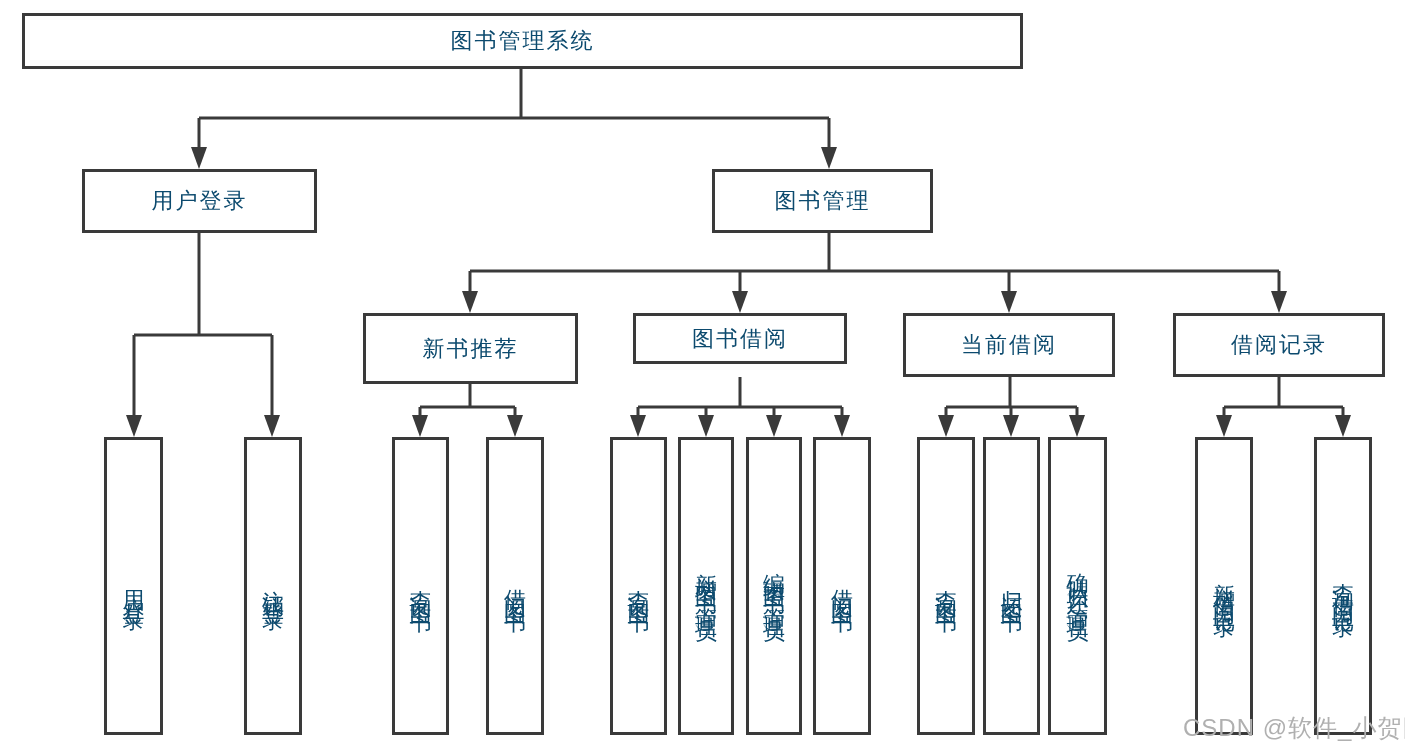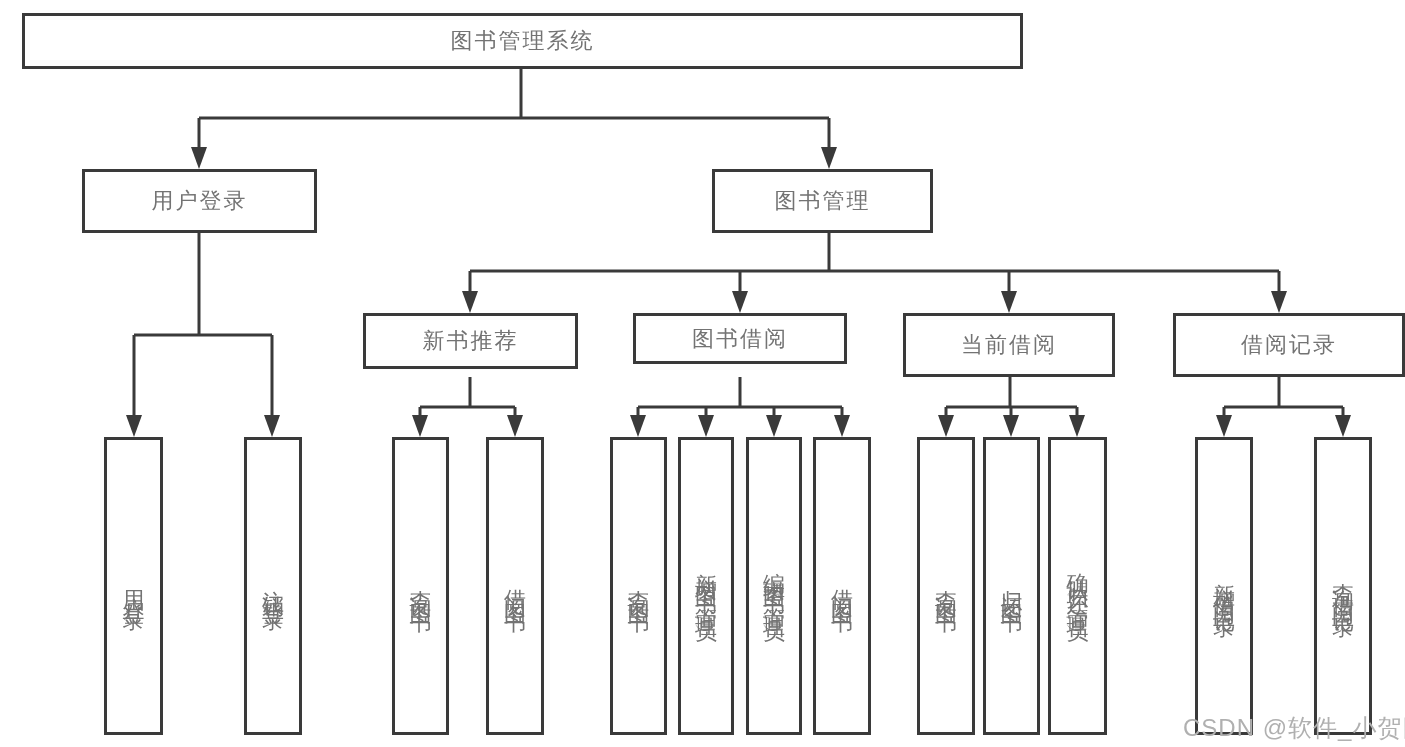--- a/index.html
+++ b/index.html
@@ -9,21 +9,21 @@
     background:#ffffff;
     font-family:"Liberation Sans", sans-serif;
     overflow:hidden;
   }
   .edges { position:absolute; left:0; top:0; width:1405px; height:747px; }
   .node {
     position:absolute;
     box-sizing:border-box;
     border:3px solid #3a3a3a;
     background:#ffffff;
-    color:#737373;
+    color:#0c4a6e;
     display:flex;
     align-items:center;
     justify-content:center;
     text-align:left;
   }
   .h-node { font-size:22px; letter-spacing:2px; white-space:nowrap; }
   .v-node {
     writing-mode:vertical-rl;
     font-size:22px;
     letter-spacing:7px;
@@ -84,24 +84,24 @@
       <polygon points="1216,415 1232,415 1224,437"></polygon>
       <polygon points="1335,415 1351,415 1343,437"></polygon>
     </g>
   </svg>
 
   <div class="node h-node" style="left:22px; top:13px; width:1001px; height:56px;">图书管理系统</div>
 
   <div class="node h-node" style="left:82px; top:169px; width:235px; height:64px;">用户登录</div>
   <div class="node h-node" style="left:712px; top:169px; width:221px; height:64px;">图书管理</div>
 
-  <div class="node h-node" style="left:363px; top:313px; width:215px; height:56px;">新书推荐</div>
+  <div class="node h-node" style="left:363px; top:313px; width:215px; height:71px;">新书推荐</div>
   <div class="node h-node" style="left:633px; top:313px; width:214px; height:51px;">图书借阅</div>
   <div class="node h-node" style="left:903px; top:313px; width:212px; height:64px;">当前借阅</div>
-  <div class="node h-node" style="left:1173px; top:313px; width:232px; height:64px;">借阅记录</div>
+  <div class="node h-node" style="left:1173px; top:313px; width:212px; height:64px;">借阅记录</div>
 
   <div class="node v-node" style="left:104px; top:437px; width:59px; height:298px;">用户登录</div>
   <div class="node v-node" style="left:244px; top:437px; width:58px; height:298px;">注销登录</div>
 
   <div class="node v-node" style="left:392px; top:437px; width:57px; height:298px;">查询图书</div>
   <div class="node v-node" style="left:486px; top:437px; width:58px; height:298px;">借阅图书</div>
 
   <div class="node v-node" style="left:610px; top:437px; width:57px; height:298px;">查询图书</div>
   <div class="node v-node" style="left:678px; top:437px; width:56px; height:298px;">新增图书（管理员）</div>
   <div class="node v-node" style="left:746px; top:437px; width:56px; height:298px;">编辑图书（管理员）</div>

